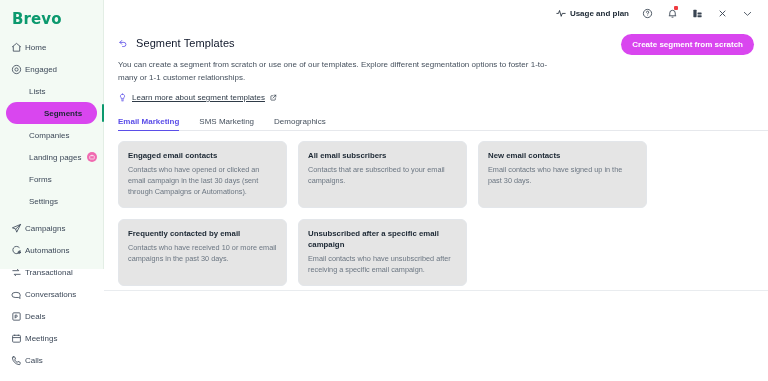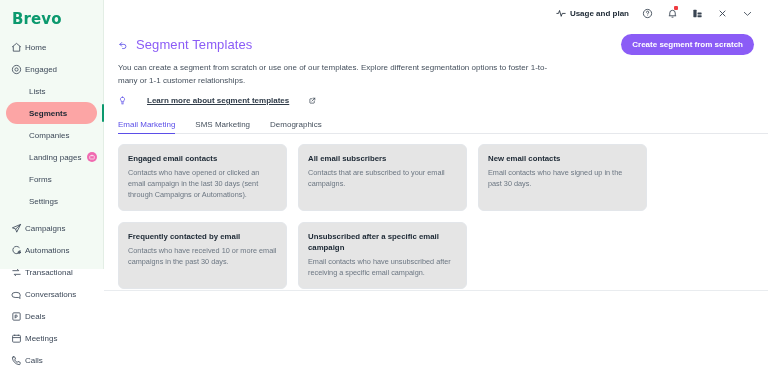--- a/index.html
+++ b/index.html
@@ -46,23 +46,24 @@
   }
   .nav-item + .nav-item { margin-top: 0; }
   .nav-item .ico {
     width: 11px; height: 11px;
     display: inline-flex; align-items: center; justify-content: center;
     flex: 0 0 11px;
   }
   .nav-item .ico svg { width: 11px; height: 11px; display: block; }
   .nav-item.sub { padding-left: 23px; }
   .nav-item.active {
-    background: #fca5a5;
+    background: #d946ef;
     font-weight: 700;
     color: #1b2733;
+    justify-content: center;
   }
   .nav-item.active::after {
     content: "";
     position: absolute;
     right: -7px; top: 2px;
     width: 2px; height: 18px;
     background: #0b996e;
     border-radius: 2px;
   }
   .badge-dot {
@@ -103,57 +104,56 @@
     position: absolute; top: 0px; right: 1px;
     width: 4px; height: 4px; border-radius: 1px;
     background: #ef3b41;
   }
 
   .content { padding: 6px 0 0 0; position: relative; }
 
   .cta {
     position: absolute;
     right: 14px; top: 8px;
-    background: #8b5cf6;
+    background: #d946ef;
     color: #ffffff;
     font-size: 8px;
     font-weight: 700;
     border: none;
     border-radius: 13px;
     padding: 6px 11px;
     cursor: pointer;
     white-space: nowrap;
   }
 
   .title-row {
     display: flex; align-items: center; gap: 8px;
     padding-left: 14px;
     margin-top: 5px;
   }
   .back-ico { width: 10px; height: 10px; color: #5b4ee8; cursor: pointer; display:block; }
   .page-title {
-    font-size: 13px;
-    color: #8b5cf6;
+    font-size: 11px;
+    color: #0f172a;
     font-weight: 400;
     letter-spacing: .1px;
   }
 
   .desc {
     margin: 9px 0 0 14px;
     max-width: 436px;
     font-size: 8px;
     line-height: 13px;
     color: #45505d;
   }
 
   .learn-row {
-    display: flex; align-items: center; gap: 20px;
+    display: flex; align-items: center; gap: 5px;
     margin: 9px 0 0 14px;
     cursor: pointer;
-    font-weight: bold;
   }
   .bulb { width: 9px; height: 9px; color: #5b4ee8; display:block; }
   .learn-link {
     font-size: 8px;
     color: #2f3b48;
     text-decoration: underline;
   }
   .ext { width: 7px; height: 7px; color: #2f3b48; display:block; }
 
   .tabs {
@@ -168,21 +168,21 @@
   .tab {
     font-size: 8px;
     color: #45505d;
     padding-bottom: 4px;
     cursor: pointer;
     position: relative;
     white-space: nowrap;
   }
   .tab.active {
     color: #5b4ee8;
-    font-weight: 400;
+    font-weight: 700;
   }
   .tab.active::after {
     content: "";
     position: absolute;
     left: 0; right: 0; bottom: -1px;
     height: 1.5px;
     background: #5b4ee8;
   }
 
   .cards {

